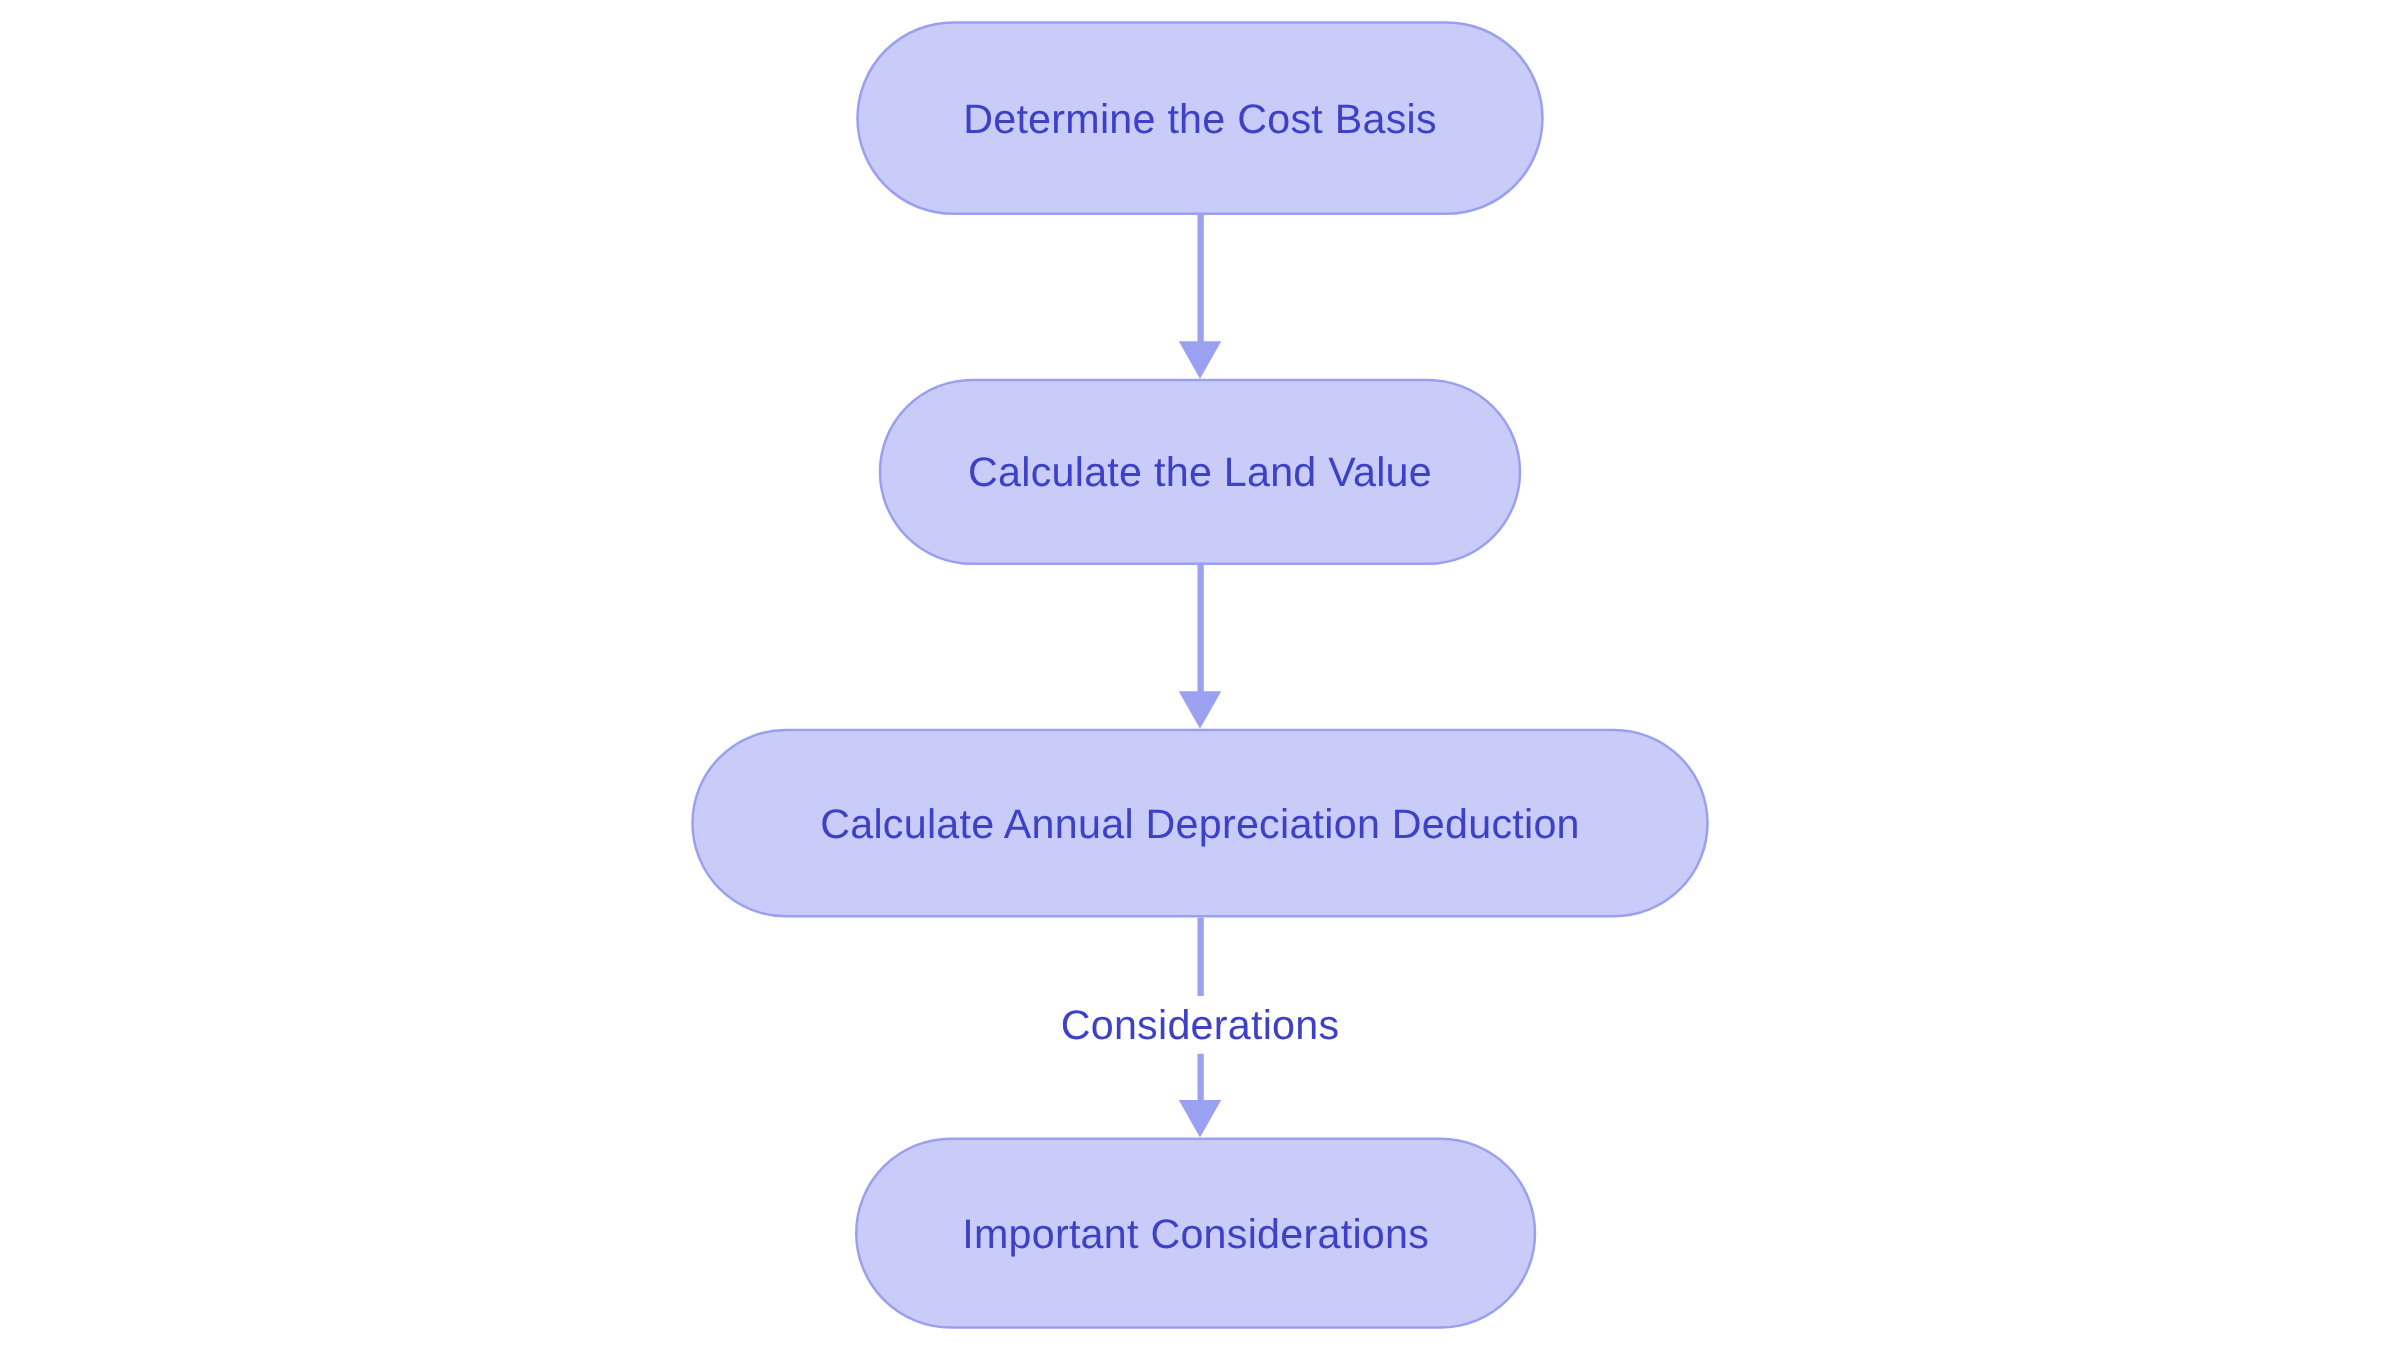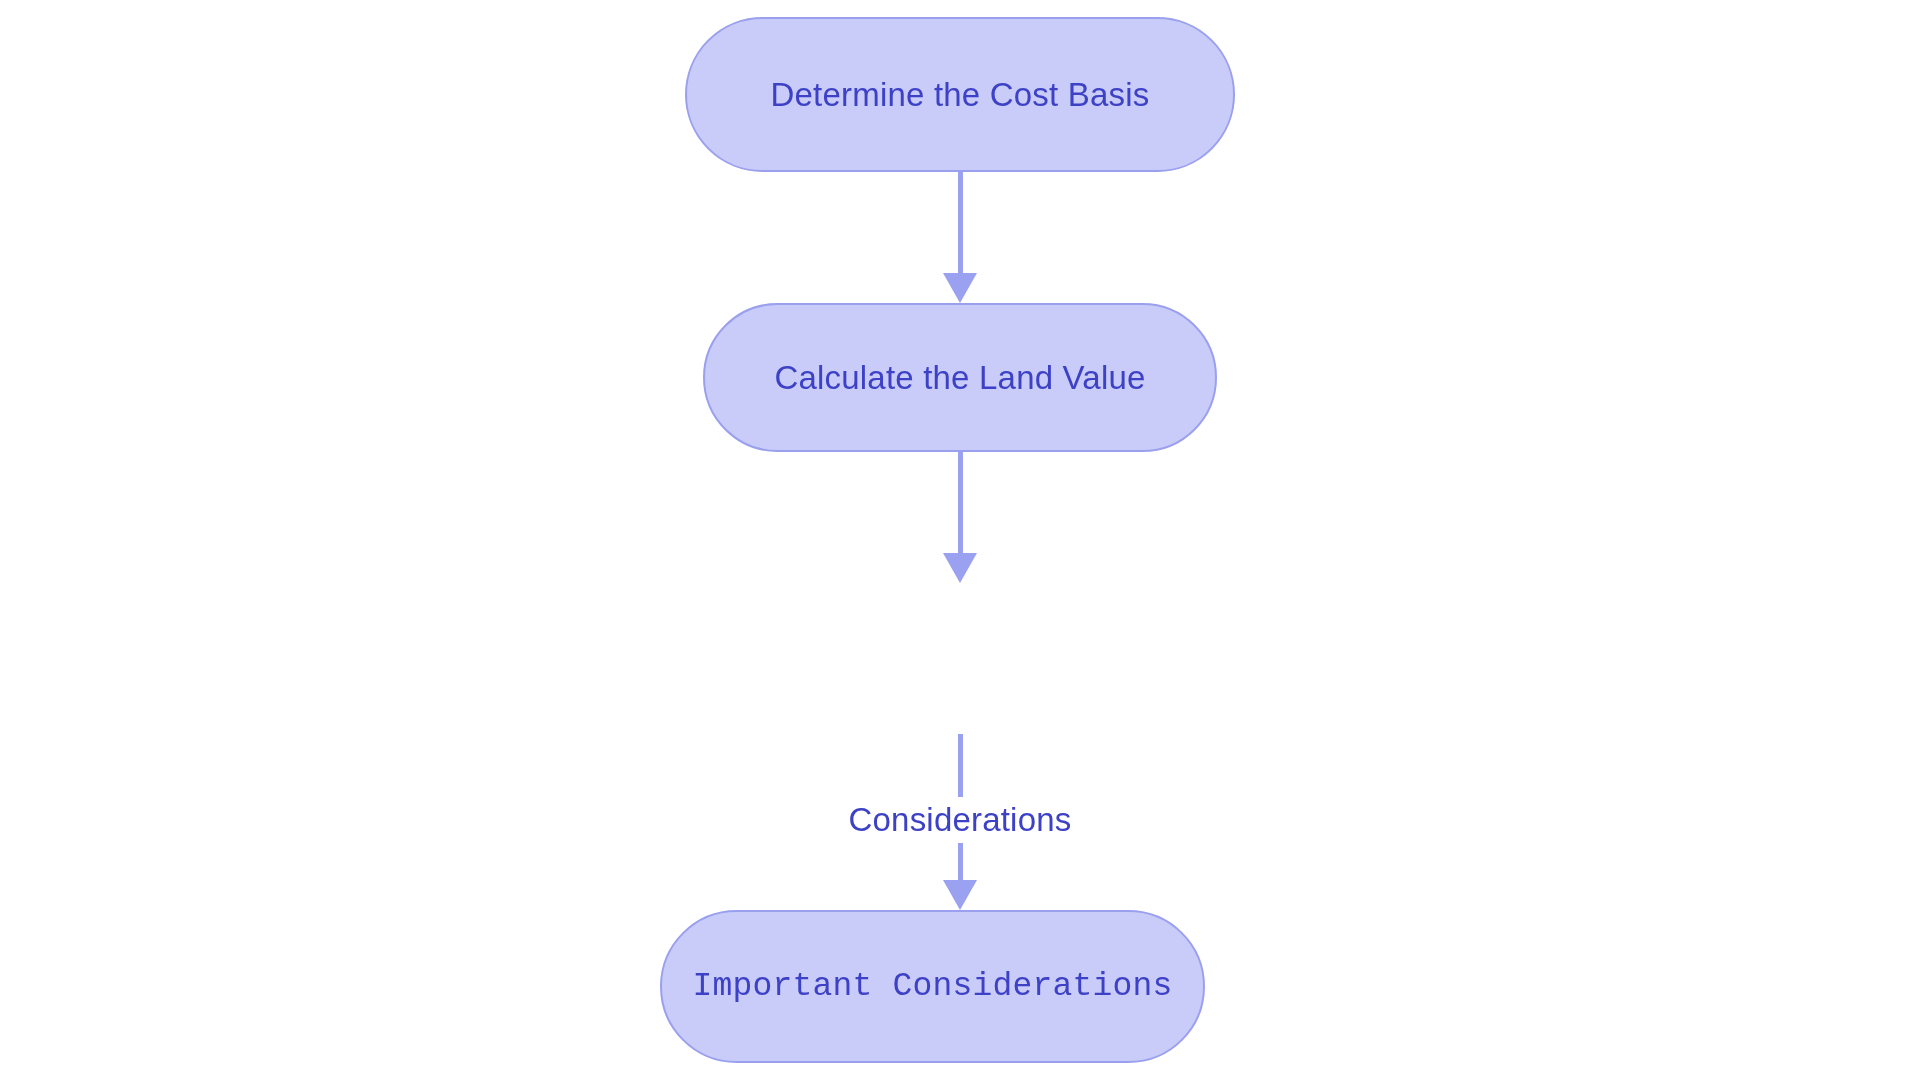--- a/index.html
+++ b/index.html
@@ -26,21 +26,21 @@
     box-sizing: border-box;
     color: var(--text, #3d41c6);
     font-size: 33px;
     letter-spacing: 0.2px;
     white-space: nowrap;
     text-align: center;
   }
   .node-1 { left: 685px; top: 17px;  width: 550px; height: 155px; border-radius: 78px; }
   .node-2 { left: 703px; top: 303px; width: 514px; height: 149px; border-radius: 75px; }
   .node-3 { left: 553px; top: 583px; width: 814px; height: 151px; border-radius: 76px; }
-  .node-4 { left: 660px; top: 910px; width: 545px; height: 153px; border-radius: 77px; font-family: Liberation Mono, monospace; }
+  .node-4 { left: 684px; top: 910px; width: 545px; height: 153px; border-radius: 77px; }
 
   .edge-line {
     position: absolute;
     left: 957.5px;
     width: 5px;
     background: var(--connector, #99a1f0);
   }
   .line-1 { top: 172px; height: 103px; }
   .line-2 { top: 452px; height: 103px; }
   .line-3a { top: 734px; height: 63px; }
@@ -84,20 +84,23 @@
   <div class="edge-line line-1"></div>
   <div class="arrow-head head-1"></div>
 
   <div class="node node-2">
     <span>Calculate the Land Value</span>
   </div>
 
   <div class="edge-line line-2"></div>
   <div class="arrow-head head-2"></div>
 
+  <div class="node node-3">
+    <span>Calculate Annual Depreciation Deduction</span>
+  </div>
 
   <div class="edge-line line-3a"></div>
   <div class="edge-label">Considerations</div>
   <div class="edge-line line-3b"></div>
   <div class="arrow-head head-3"></div>
 
   <div class="node node-4">
     <span>Important Considerations</span>
   </div>
 

